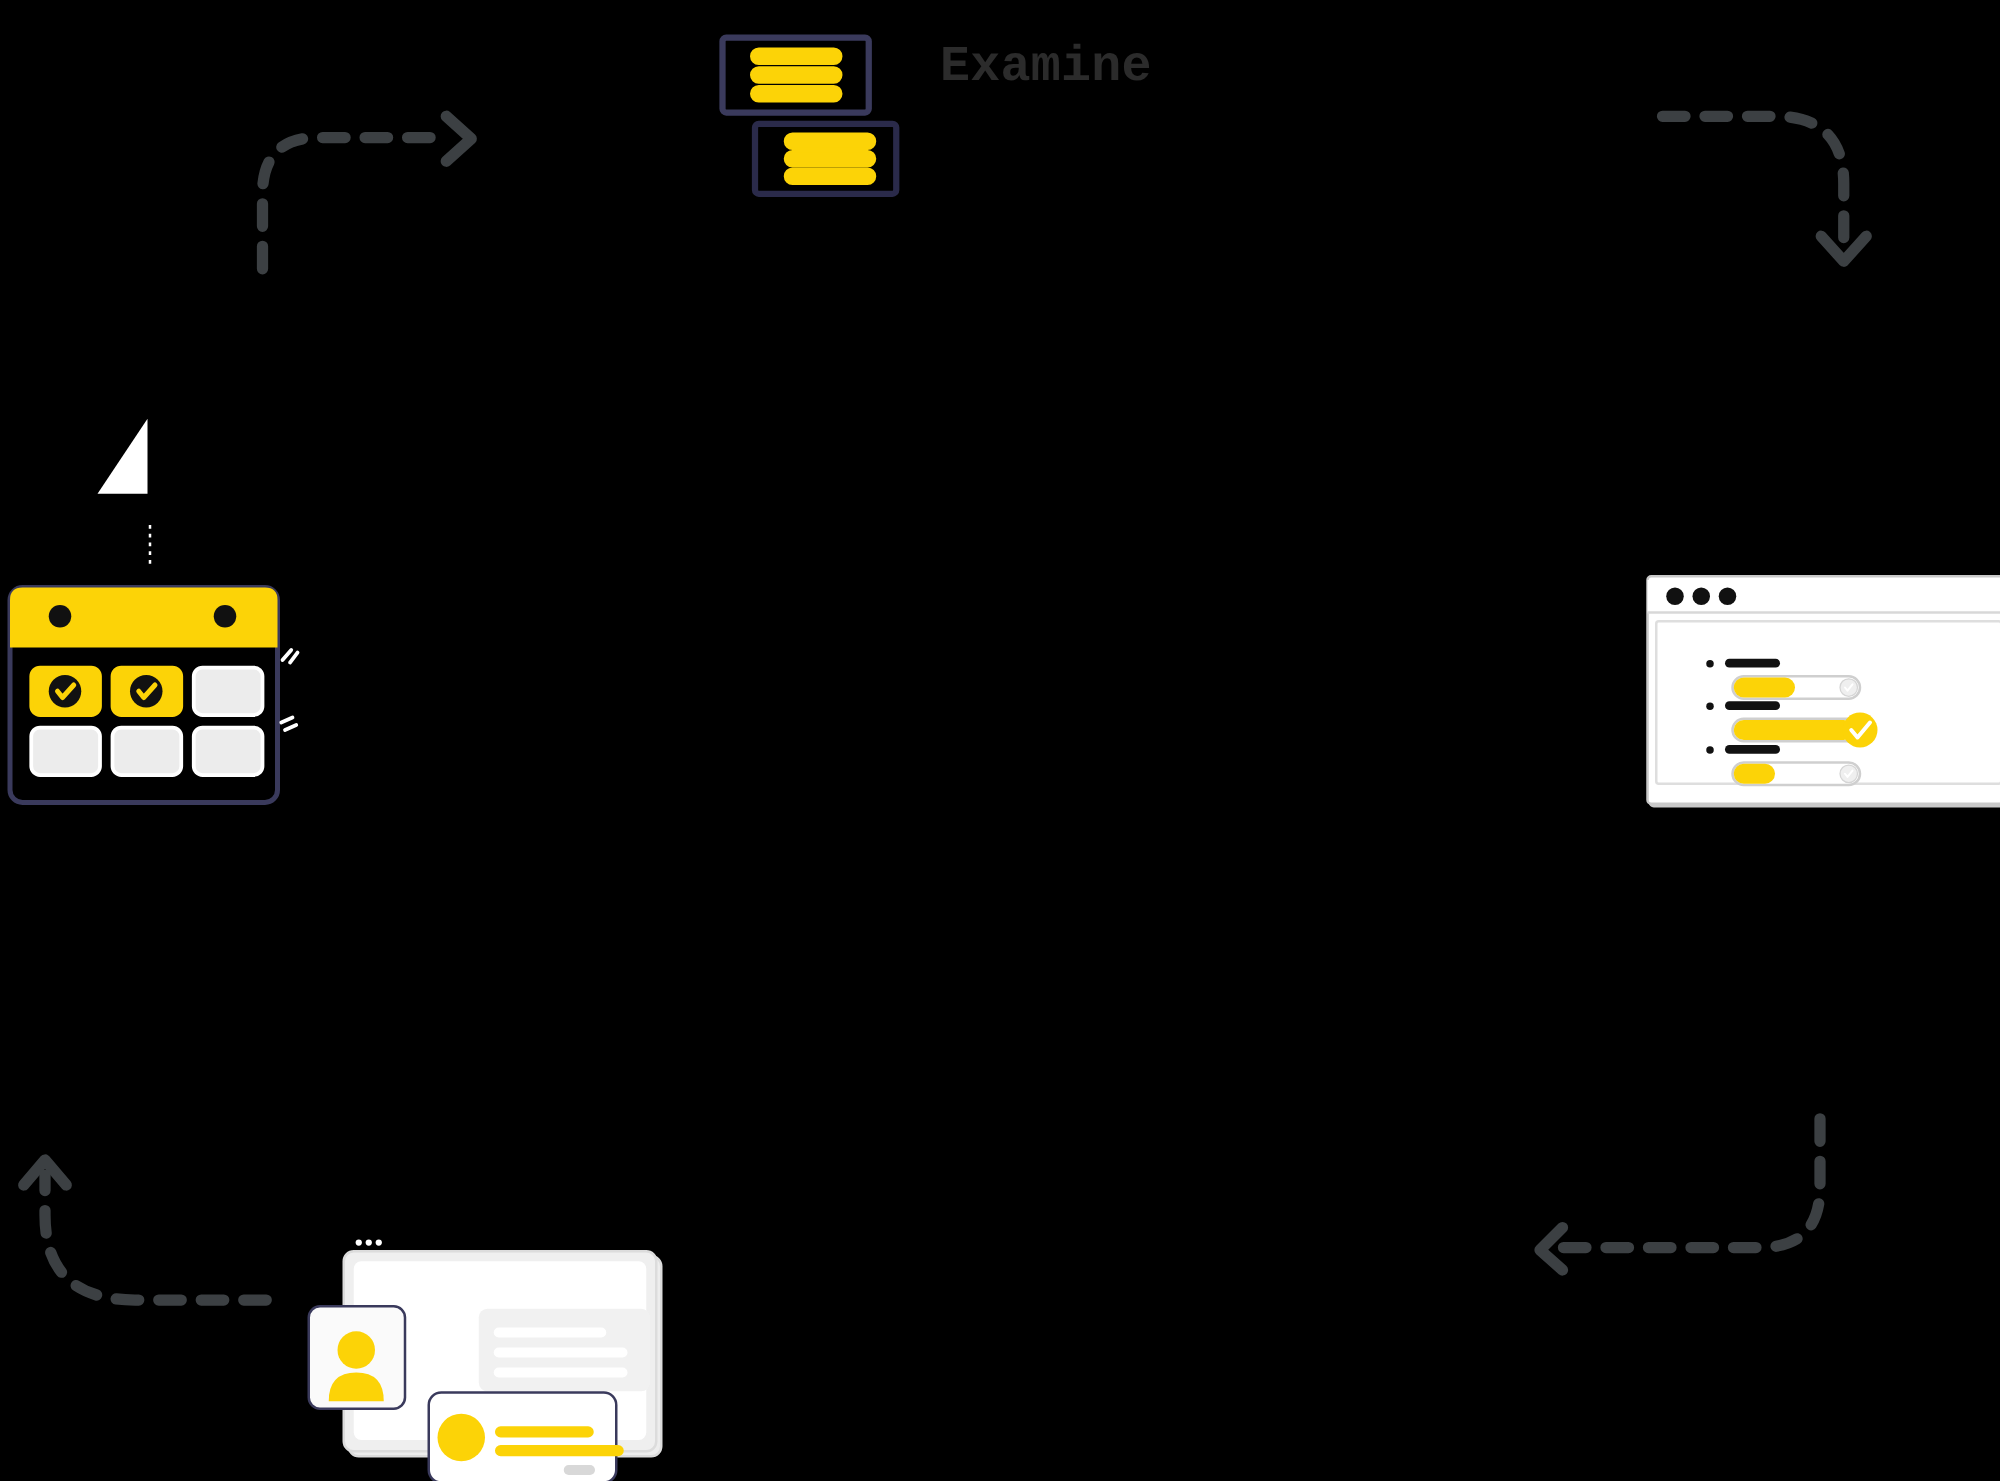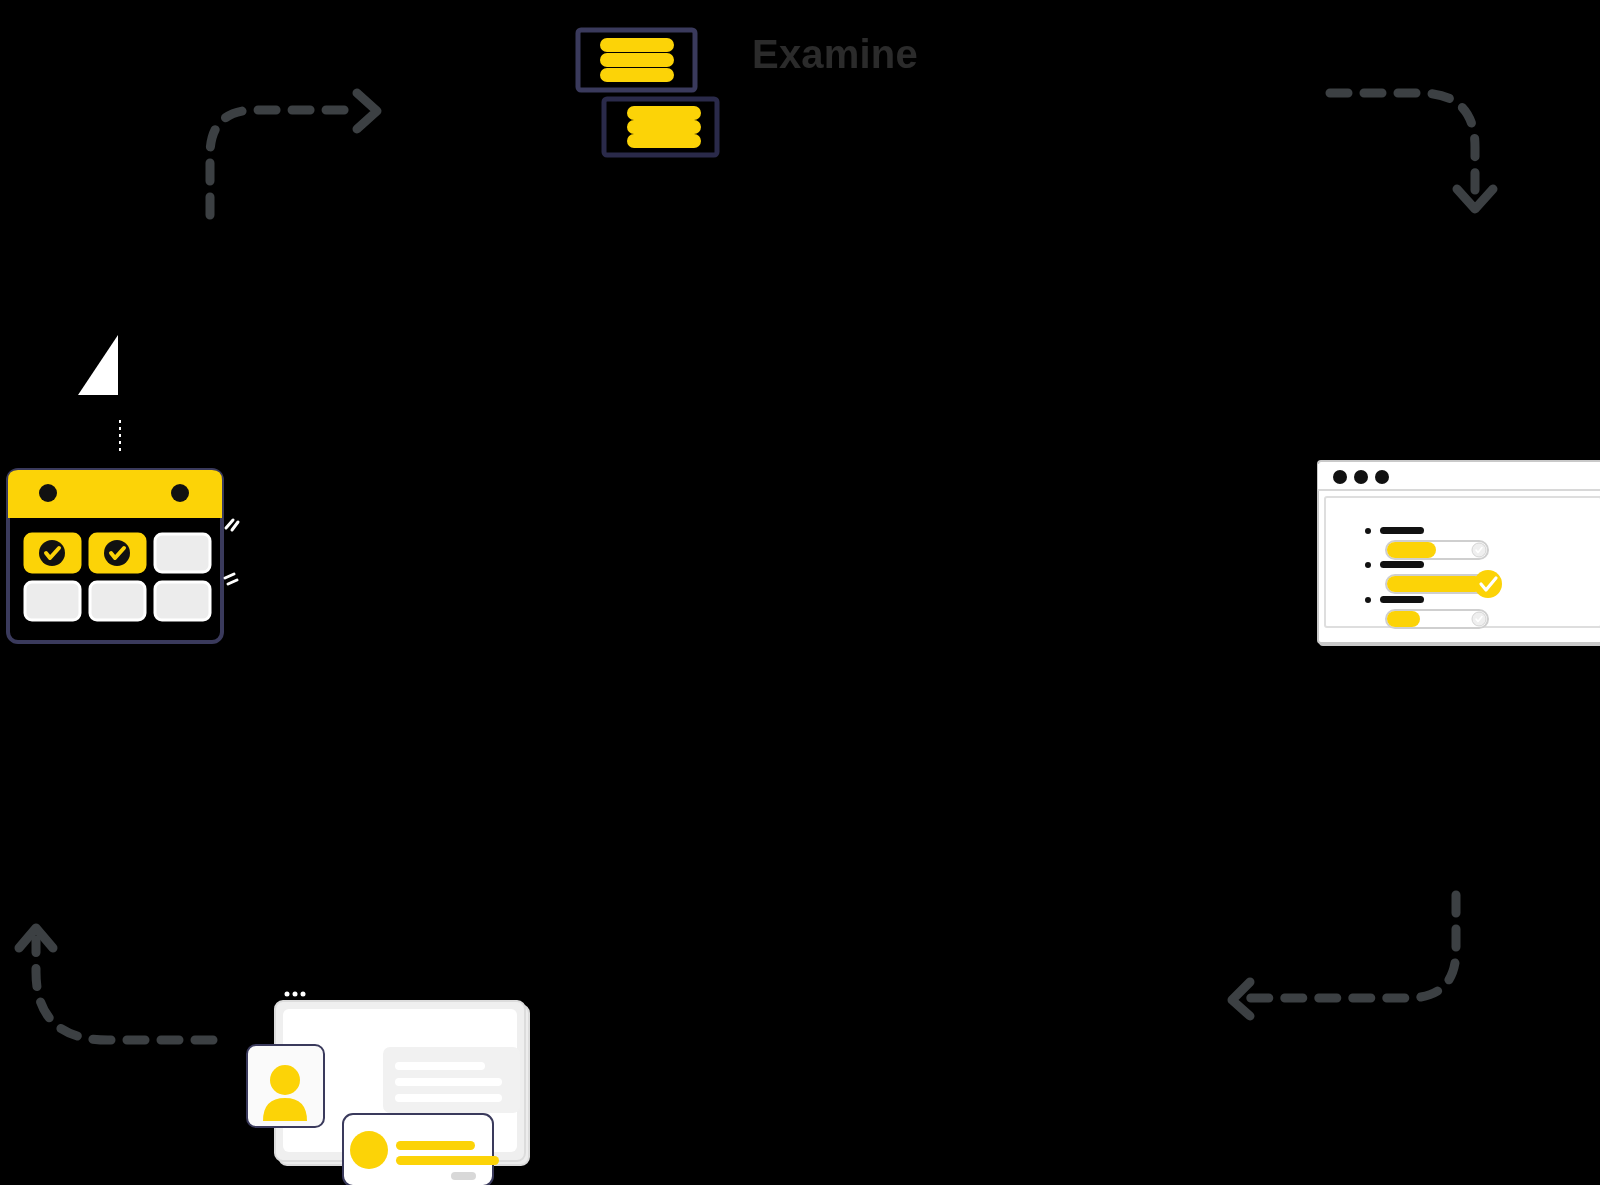--- a/index.html
+++ b/index.html
@@ -6,21 +6,21 @@
     margin: 0;
     padding: 0;
     background: #000000;
   }
   #stage {
     position: relative;
     width: 1600px;
     height: 1185px;
     background: #000000;
     overflow: hidden;
-    font-family: Liberation Sans, sans-serif;
+    font-family: Liberation Mono, monospace;
   }
   .abs { position: absolute; }
   svg { display: block; overflow: visible; }
 
   
   #examine-label {
     left: 752px;
     top: 32px;
     font-size: 40px;
     font-weight: bold;

